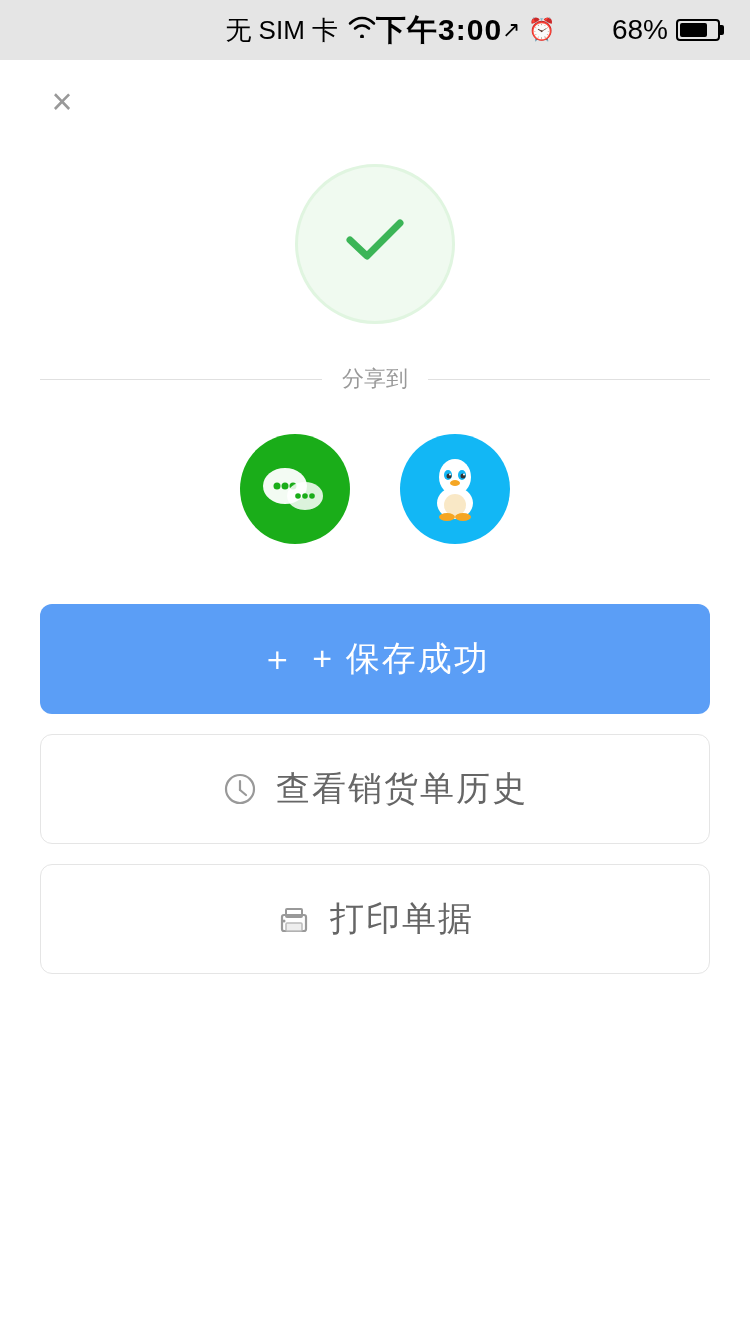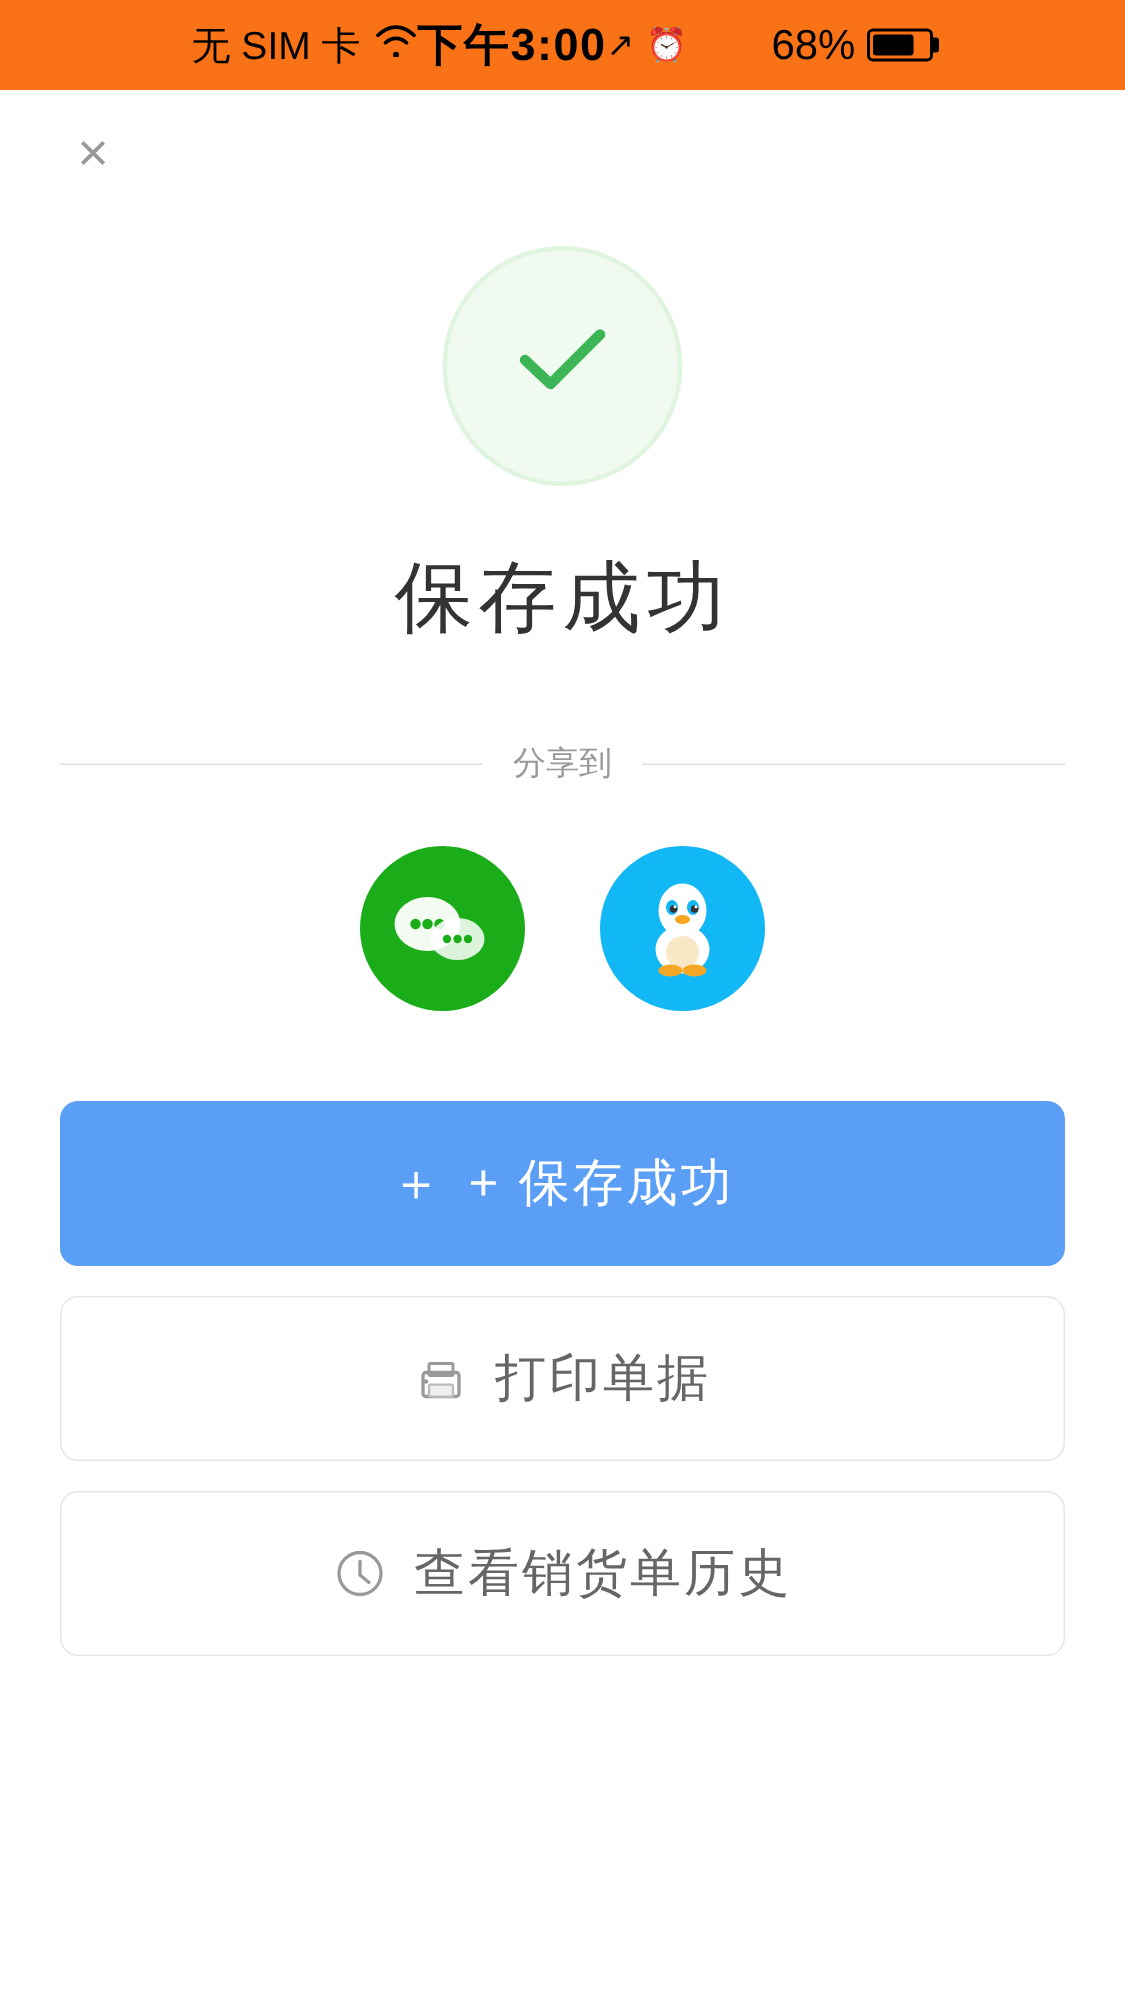--- a/index.html
+++ b/index.html
@@ -13,23 +13,23 @@
       overflow: hidden;
       position: relative;
     }
 
     
     .status-bar {
       width: 100%;
       height: 60px;
       display: flex;
       align-items: center;
-      justify-content: center;
+      justify-content: flex-end;
       padding: 0 30px;
-      background: #f97316;
+      background: #e5e5e5;
     }
     .status-left {
       display: flex;
       align-items: center;
       gap: 10px;
       font-size: 26px;
       color: #000;
       font-weight: 500;
     }
     .wifi-icon {
@@ -257,21 +257,20 @@
   </div>
 
   <div class="success-circle">
     <span class="checkmark">
       <svg width="80" height="80" viewBox="0 0 80 80" fill="none">
         <path d="M15 42L32 58L65 25" stroke="#3cb557" stroke-width="7" stroke-linecap="round" stroke-linejoin="round"></path>
       </svg>
     </span>
   </div>
 
-  <div class="success-title">保存成功</div>
 
   <div class="share-divider">
     <div class="divider-line"></div>
     <span class="share-label">分享到</span>
     <div class="divider-line"></div>
   </div>
 
   <div class="share-icons">
 
     <div class="share-icon-btn wechat-btn">
@@ -319,34 +318,34 @@
   <div class="action-buttons">
 
     <button class="action-btn btn-primary">
       <span class="btn-icon">＋</span>
       <span class="btn-text">+ 保存成功</span>
     </button>
 
     <button class="action-btn btn-secondary">
       <span class="btn-icon">
         <svg width="36" height="36" viewBox="0 0 36 36" fill="none">
+          <circle cx="18" cy="18" r="14" stroke="#999" stroke-width="2.2" fill="none"></circle>
+          <line x1="18" y1="10" x2="18" y2="19" stroke="#999" stroke-width="2.2" stroke-linecap="round"></line>
+          <line x1="18" y1="19" x2="24" y2="24" stroke="#999" stroke-width="2.2" stroke-linecap="round"></line>
+        </svg>
+      </span>
+      <span class="btn-text">查看销货单历史</span>
+    </button>
+
+    <button class="action-btn btn-secondary">
+      <span class="btn-icon">
+        <svg width="36" height="36" viewBox="0 0 36 36" fill="none">
           <rect x="6" y="14" width="24" height="16" rx="2" stroke="#999" stroke-width="2.2" fill="none"></rect>
           <rect x="10" y="8" width="16" height="8" rx="1" stroke="#999" stroke-width="2" fill="none"></rect>
           <rect x="10" y="22" width="16" height="8" rx="1" fill="#eee" stroke="#bbb" stroke-width="1.5"></rect>
           <circle cx="8" cy="20" r="1.5" fill="#999"></circle>
         </svg>
       </span>
       <span class="btn-text">打印单据</span>
     </button>
-
-    <button class="action-btn btn-secondary">
-      <span class="btn-icon">
-        <svg width="36" height="36" viewBox="0 0 36 36" fill="none">
-          <circle cx="18" cy="18" r="14" stroke="#999" stroke-width="2.2" fill="none"></circle>
-          <line x1="18" y1="10" x2="18" y2="19" stroke="#999" stroke-width="2.2" stroke-linecap="round"></line>
-          <line x1="18" y1="19" x2="24" y2="24" stroke="#999" stroke-width="2.2" stroke-linecap="round"></line>
-        </svg>
-      </span>
-      <span class="btn-text">查看销货单历史</span>
-    </button>
   </div>
 
 </div>
 
 </body></html>

